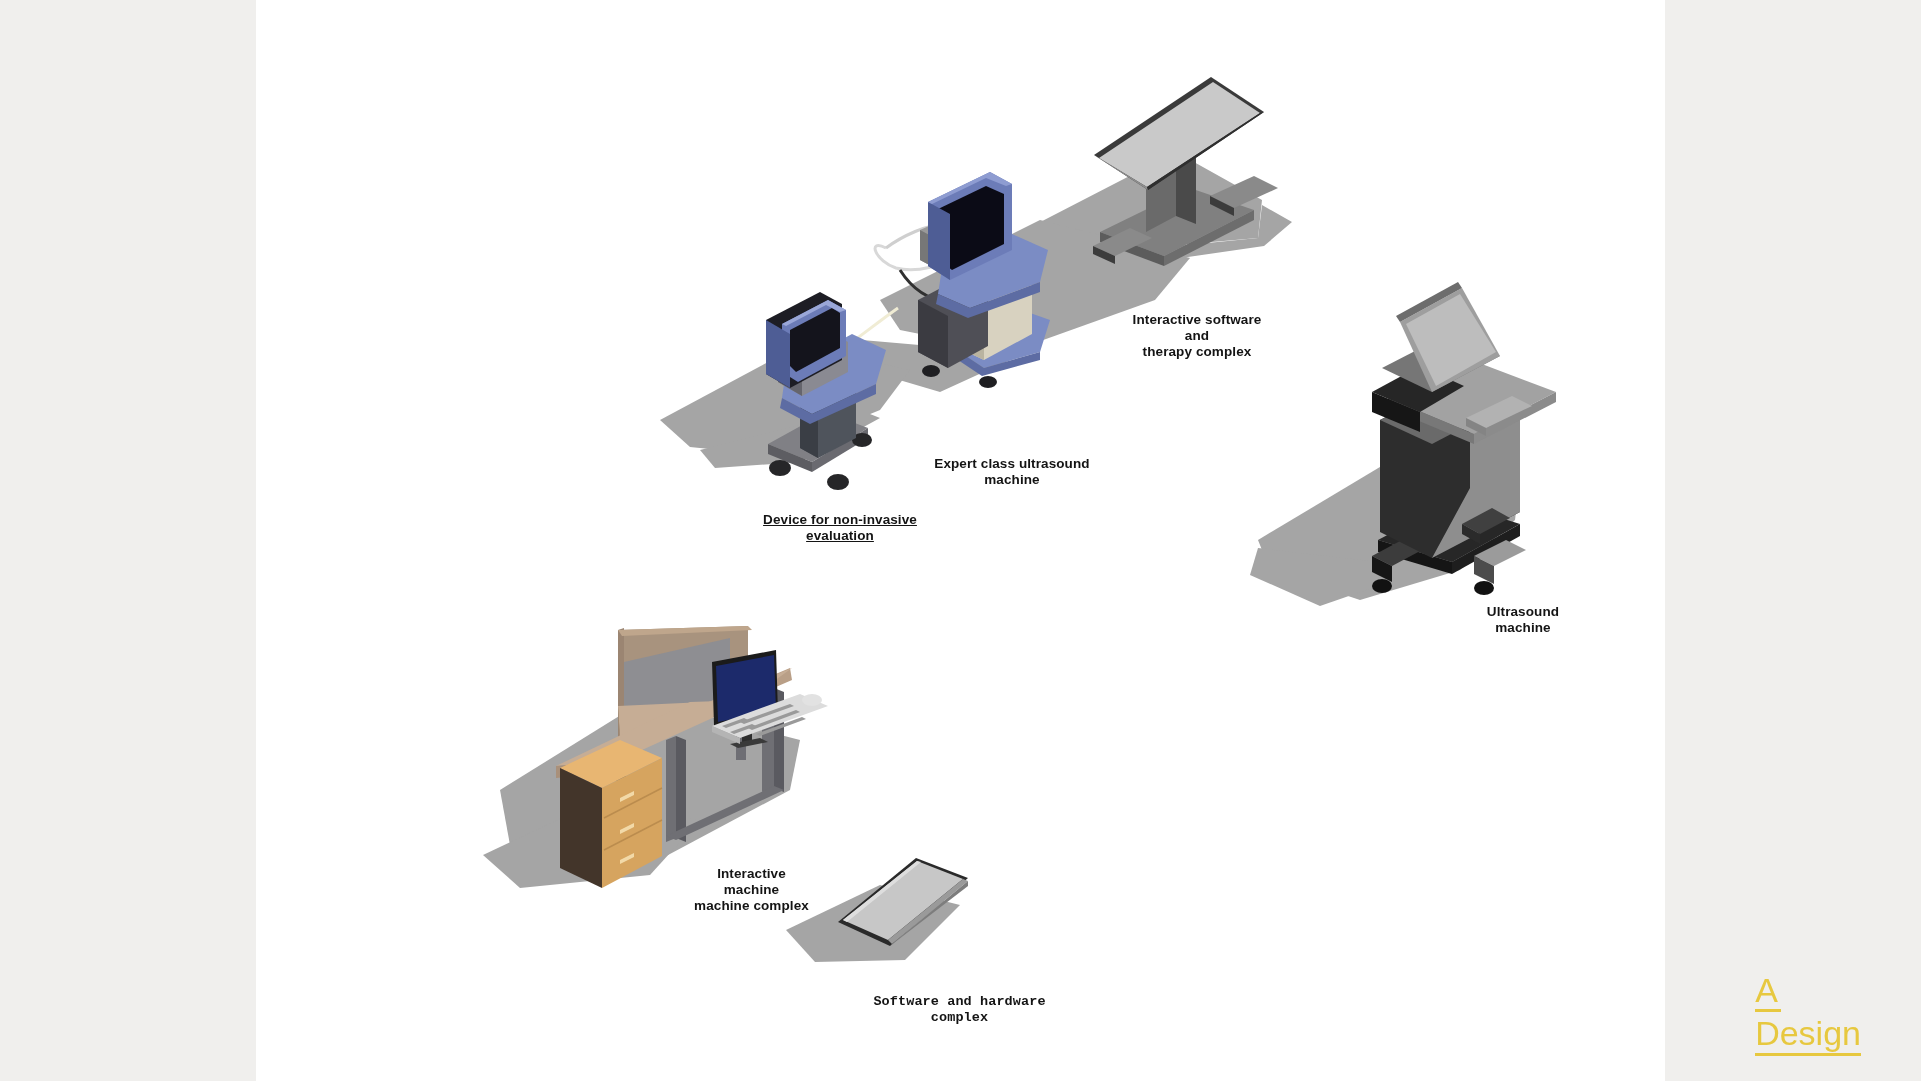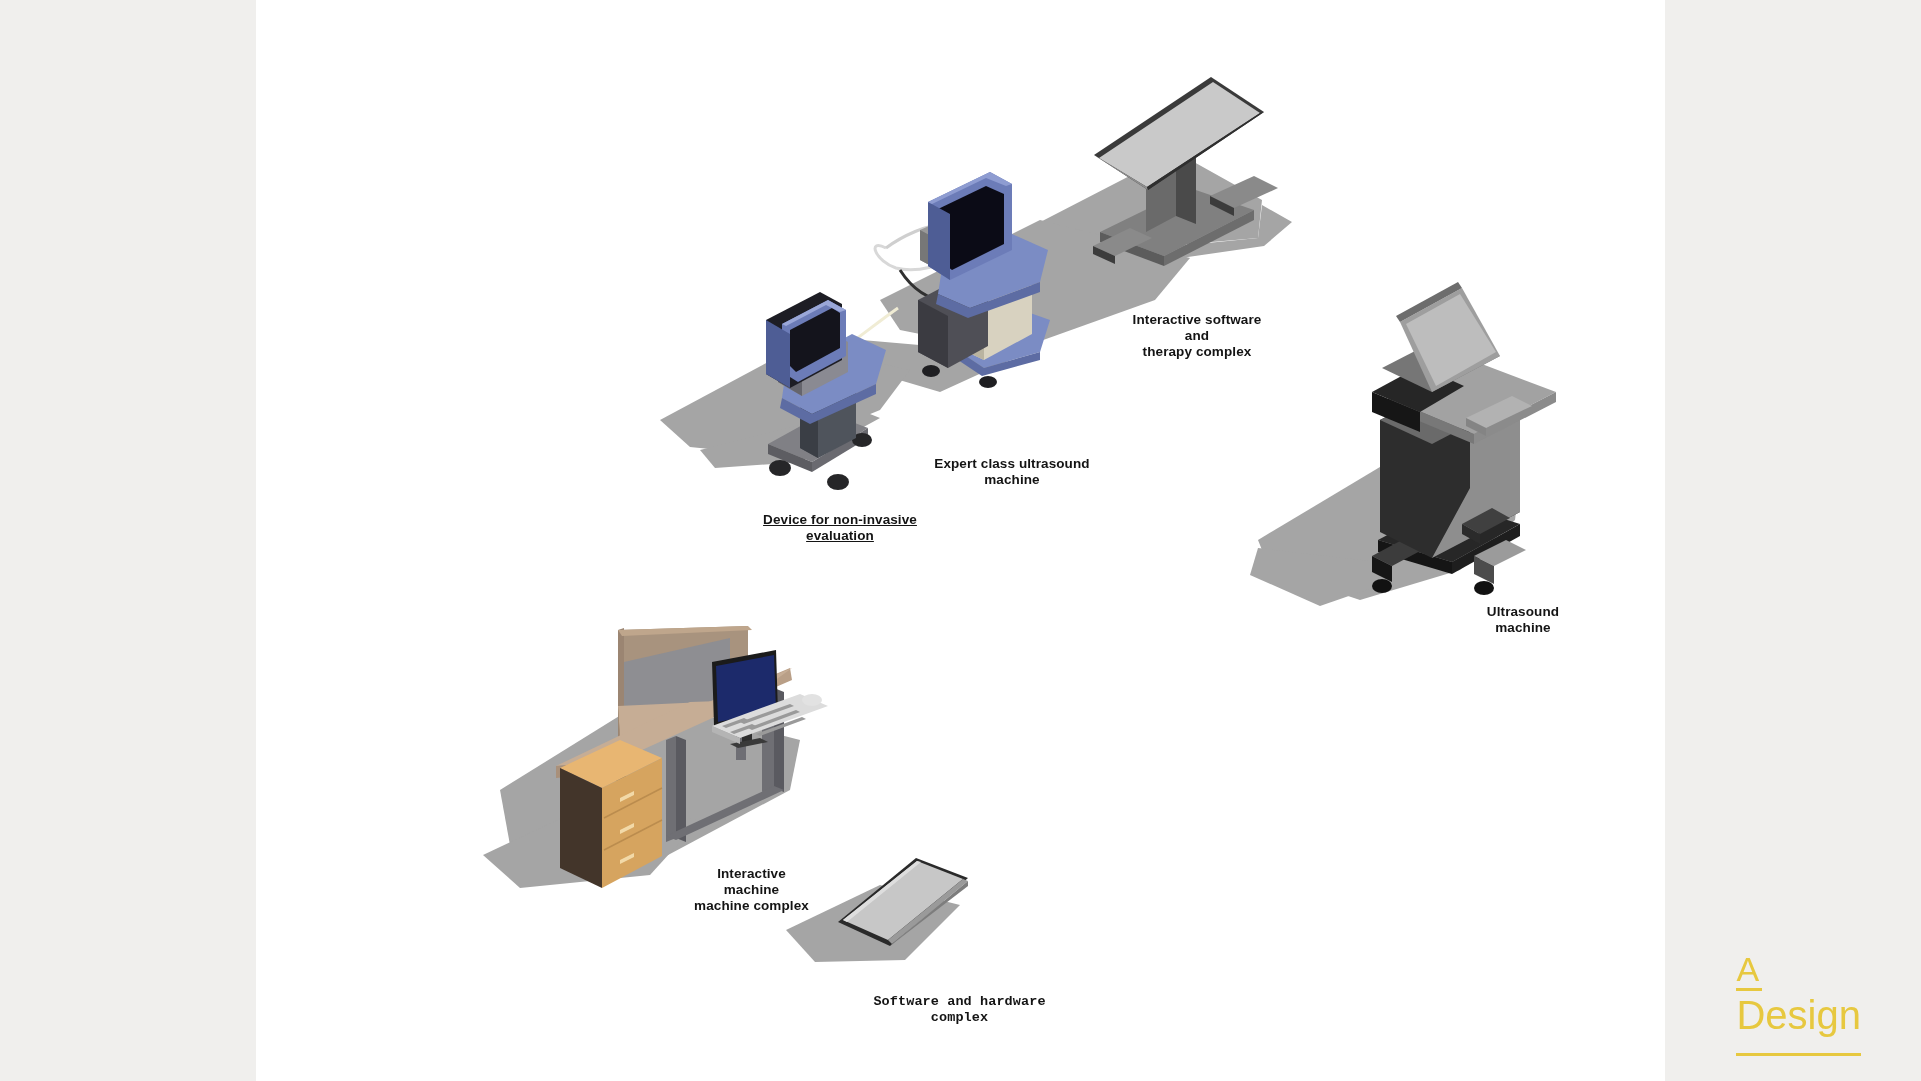--- a/index.html
+++ b/index.html
@@ -31,22 +31,22 @@
     position:absolute;right:60px;bottom:25px;
     color:#e7c83f;text-align:left;
     font-family:"Liberation Sans", sans-serif;
     line-height:1.0;
   }
   .brandmark .bm-a{
     font-size:34px;display:block;
     border-bottom:3px solid #e7c83f;width:26px;padding-bottom:2px;margin-bottom:4px;
   }
   .brandmark .bm-design{
-    font-size:40px;display:block;
-    border-bottom:3px solid #e7c83f;padding-bottom:18px;
+    font-size:34px;display:block;
+    border-bottom:3px solid #e7c83f;padding-bottom:3px;
   }
   svg.scene{position:absolute;left:0;top:0;width:1921px;height:1081px;}
   .shadow{fill:#a5a5a5;}
 </style>
 </head>
 <body>
 
 <div id="stage">
 
   <div class="page-sheet"></div>

